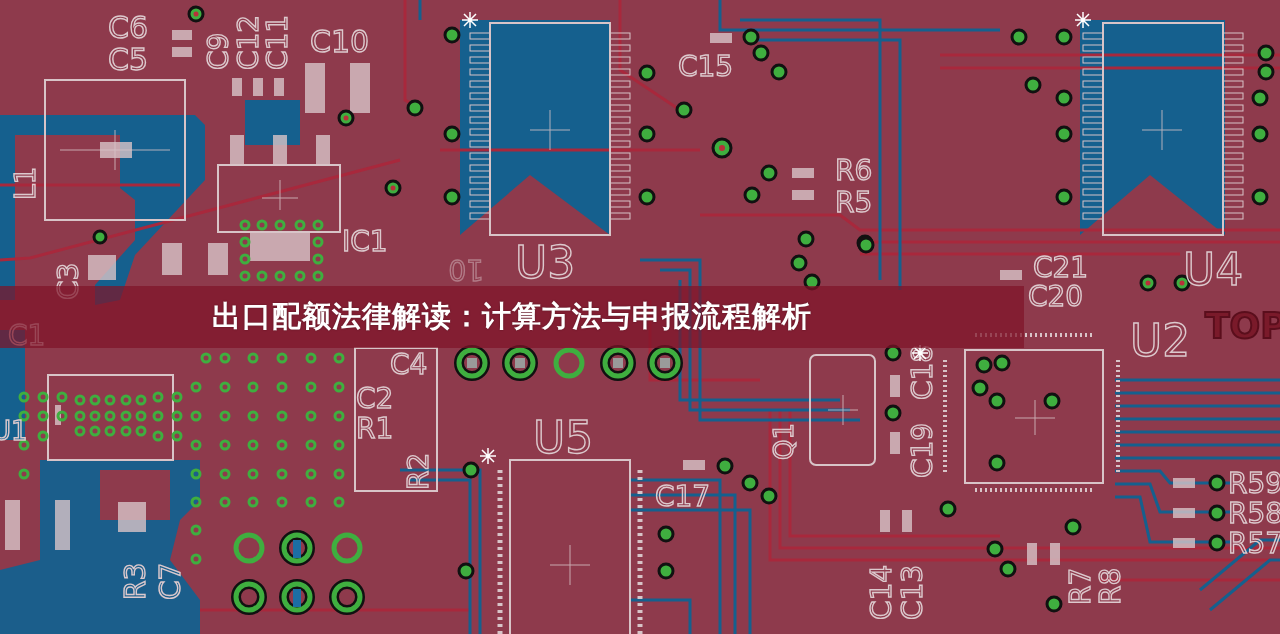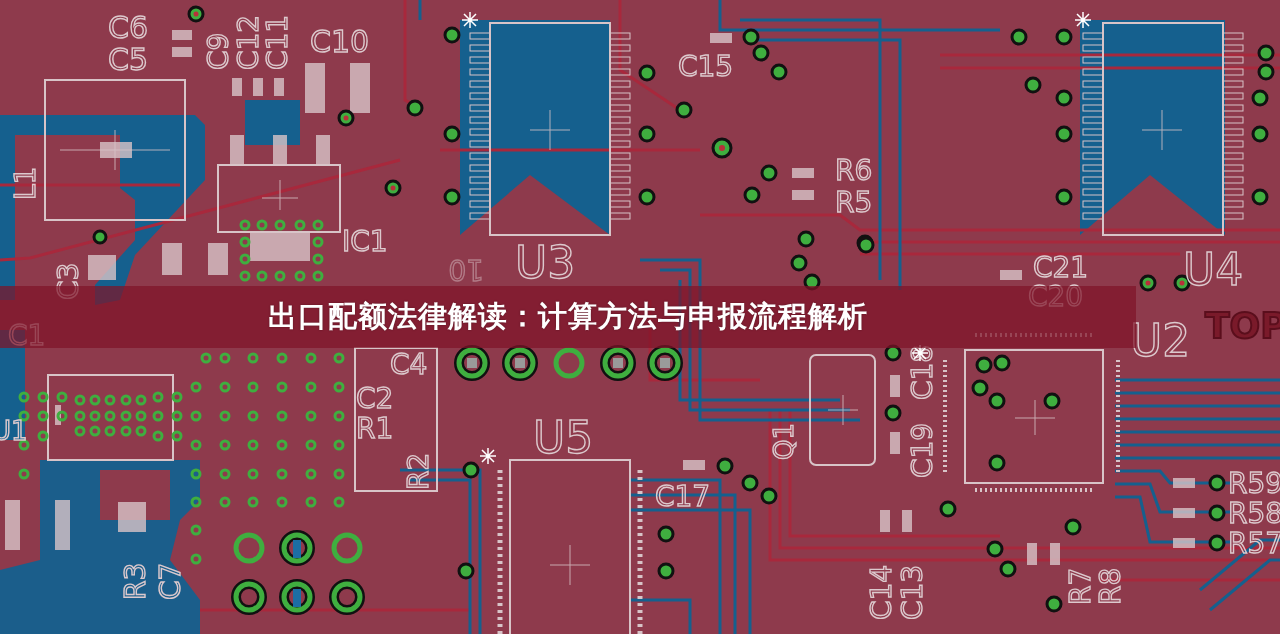--- a/index.html
+++ b/index.html
@@ -1,19 +1,19 @@
 <!DOCTYPE html>
 <html><head>
 <meta charset="utf-8">
 <style>
   html, body { margin: 0; padding: 0; }
   body { width: 1280px; height: 634px; overflow: hidden; background: #8e3a4c; position: relative; font-family: "DejaVu Sans", sans-serif; }
   #pcb { position: absolute; left: 0; top: 0; width: 1280px; height: 634px; }
   .lbl { font-family: "DejaVu Sans", sans-serif; fill: none; stroke: #dcc9cd; stroke-width: 1.4; }
-  #banner { position: absolute; left: 0; top: 286px; width: 1136px; height: 62px; background: rgba(128, 20, 40, 0.72); display: flex; align-items: center; justify-content: center; }
+  #banner { position: absolute; left: 0; top: 286px; width: 1024px; height: 62px; background: rgba(128, 20, 40, 0.72); display: flex; align-items: center; justify-content: center; }
   #banner-title { color: #ffffff; font-family: "DejaVu Sans", sans-serif; font-weight: bold; font-size: 29px; letter-spacing: 1px; text-shadow: 0 0 2px rgba(0,0,0,0.35); }
 </style>
 </head>
 <body>
 
 <svg id="pcb" viewBox="0 0 1280 634" xmlns="http://www.w3.org/2000/svg">
 
   <rect x="0" y="0" width="1280" height="634" fill="#8e3a4c"></rect>
 
   <g fill="#15608e">

